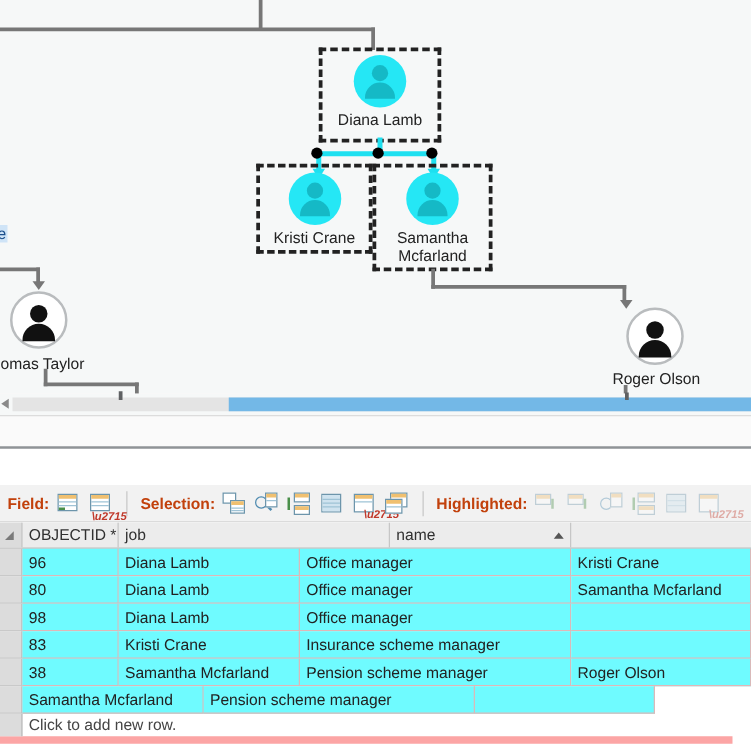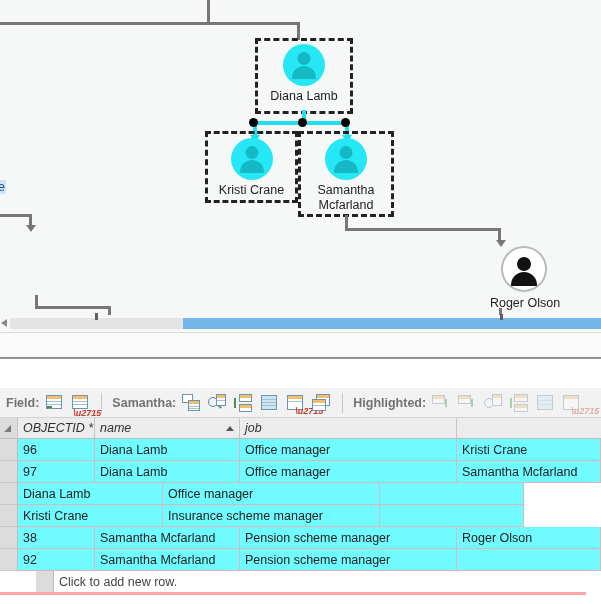--- a/index.html
+++ b/index.html
@@ -147,21 +147,21 @@
     font-size:13px; color:#8c8c8c; cursor:pointer; line-height:1;
     padding-left:2px;
   }
 
   
   #toolbar{
     position:absolute; left:0; top:29px; width:601px; height:30px;
     background:#f2f2f2; border-bottom:1px solid #d4d4d4;
     display:flex; align-items:center; padding-left:6px; gap:4px;
   }
-  .tb-label{ font-size:12.5px; font-weight:bold; color:#737373; white-space:nowrap;}
+  .tb-label{ font-size:12.5px; font-weight:bold; color:#c2410c; white-space:nowrap;}
   .tb-sep{ width:1px; height:20px; background:#c8c8c8; margin:0 6px; }
   .tb-btn{
     width:22px; height:22px; position:relative; display:inline-block;
     cursor:pointer;
   }
   .tb-btn.dis{ opacity:.38; cursor:default; }
   
   .g{ position:absolute; display:block; }
   .gbox{ border:1px solid #6d95ab; background:#fff; }
   .gbar{ background:#f0c070; }
@@ -177,21 +177,21 @@
     background:#fff; overflow:hidden;
   }
   .grow{ display:flex; height:22px; width:601px; }
   #head-row{ height:21px; background:#ececec; border-bottom:1px solid #bcbcbc;}
   .cell{
     display:flex; align-items:center; padding:0 5px;
     font-size:12.5px; color:#222; overflow:hidden; white-space:nowrap;
     border-right:1px solid #d9b9b9;
   }
   #head-row .cell{
-    border-right:1px solid #c6c6c6; color:#303030;font-style:italic;
+    border-right:1px solid #c6c6c6; color:#303030;
   }
   .c-gut{ width:18px; background:#dcdcdc; border-right:1px solid #bcbcbc; flex:0 0 18px; padding:0;}
   .c-oid{ flex:0 0 77px; }
   .c-name{ flex:0 0 145px; }
   .c-job { flex:0 0 217px; }
   .c-emp { flex:0 0 144px; border-right:1px solid #d9b9b9;}
   .grow.data .cell{ background:#6ffbff; border-bottom:1px solid #e0b7b7; }
   .grow.data .c-gut{ background:#dcdcdc; border-bottom:1px solid #c9c9c9;}
   #head-gutter{
     position:relative; background:#dcdcdc;
@@ -206,22 +206,21 @@
     border-left:4px solid transparent;
     border-right:4px solid transparent;
     border-bottom:5px solid #555;
   }
   #head-emp{
     background:#8fc8ef !important;
     border-bottom:3px solid #1f6fb5 !important;
   }
   #newrow{
     display:flex; height:24px; width:586px; background:#fff;
-    border-bottom:3px solid #fca5a5;
-    padding-left:36px;
+    border-bottom:6px solid #fca5a5;
   }
   #newrow .c-gut{ background:#dcdcdc; }
   #newrow .nr-text{
     display:flex; align-items:center; padding:0 5px;
     font-size:12.5px; color:#444; flex:1;
   }
 </style>
 </head>
 <body>
 
@@ -272,20 +271,27 @@
   <div class="edge edge-h" style="left:345px; top:228px; width:156px;"></div>
   <div class="edge edge-v" style="left:498px; top:228px; height:14px;"></div>
   <div class="arrow-down" style="left:496px; top:240px;"></div>
 
   <div class="clip-text" style="left:-3px; top:180px;">e</div>
 
   <div class="edge edge-h" style="left:-10px; top:214px; width:42px;"></div>
   <div class="edge edge-v" style="left:29px; top:214px; height:13px;"></div>
   <div class="arrow-down" style="left:26px; top:225px;"></div>
 
+  <div class="node" style="left:8px; top:233px; width:120px; height:62px;">
+    <div class="plain-avatar" style="left:0px; top:0px;">
+      <span class="head"></span>
+        <span class="body"></span>
+    </div>
+    <div class="label" style="left:-34px; top:51px; width:120px;">omas Taylor</div>
+  </div>
 
   <div class="edge edge-v" style="left:35px; top:295px; height:14px;"></div>
   <div class="edge edge-h" style="left:35px; top:306px; width:76px;"></div>
   <div class="edge edge-v" style="left:108px; top:306px; height:9px;"></div>
 
   <div class="node" style="left:477px; top:246px; width:95px; height:62px;">
     <div class="plain-avatar" style="left:24px; top:0px;">
       <span class="head"></span>
         <span class="body"></span>
     </div>
@@ -319,21 +325,21 @@
     </span>
     <span class="tb-btn">
       <i class="g gbox" style="left:3px;top:3px;width:16px;height:14px;"></i>
       <i class="g gbar" style="left:4px;top:4px;width:14px;height:3px;"></i>
       <i class="g gline" style="left:4px;top:9px;width:14px;height:1px;"></i>
       <i class="g gline" style="left:4px;top:12px;width:14px;height:1px;"></i>
       <i class="g" style="left:4px;top:13px;"><span class="gx">\u2715</span></i>
     </span>
 
     <span class="tb-sep"></span>
-    <span class="tb-label">Samantha:</span>
+    <span class="tb-label">Selection:</span>
 
     <span class="tb-btn">
       <i class="g gbox" style="left:2px;top:2px;width:11px;height:9px;"></i>
       <i class="g gbox" style="left:8px;top:8px;width:12px;height:11px;"></i>
       <i class="g gbar" style="left:9px;top:9px;width:10px;height:3px;"></i>
       <i class="g gline" style="left:9px;top:14px;width:10px;height:1px;"></i>
       <i class="g gline" style="left:9px;top:16px;width:10px;height:1px;"></i>
     </span>
     <span class="tb-btn">
       <i class="g gmag" style="left:2px;top:5px;width:10px;height:10px;"></i>
@@ -407,63 +413,64 @@
       <i class="g" style="left:11px;top:11px;"><span class="gx">\u2715</span></i>
     </span>
   </div>
 
   <div id="grid">
     <div class="grow" id="head-row">
       <div class="cell c-gut" id="head-gutter">
           <span class="tri"></span>
         </div>
       <div class="cell c-oid">OBJECTID *</div>
+      <div class="cell c-job">job</div>
       <div class="cell c-name">
         <span>name</span>
         <span class="sort-asc"></span>
       </div>
-      <div class="cell c-job">job</div>
     </div>
 
     <div class="grow data">
       <div class="cell c-gut"></div>
       <div class="cell c-oid">96</div>
       <div class="cell c-name">Diana Lamb</div>
       <div class="cell c-job">Office manager</div>
       <div class="cell c-emp">Kristi Crane</div>
     </div>
     <div class="grow data">
       <div class="cell c-gut"></div>
-      <div class="cell c-oid">97</div>
+      <div class="cell c-oid">80</div>
       <div class="cell c-name">Diana Lamb</div>
       <div class="cell c-job">Office manager</div>
       <div class="cell c-emp">Samantha Mcfarland</div>
     </div>
     <div class="grow data">
       <div class="cell c-gut"></div>
+      <div class="cell c-oid">98</div>
       <div class="cell c-name">Diana Lamb</div>
       <div class="cell c-job">Office manager</div>
       <div class="cell c-emp"></div>
     </div>
     <div class="grow data">
       <div class="cell c-gut"></div>
+      <div class="cell c-oid">83</div>
       <div class="cell c-name">Kristi Crane</div>
       <div class="cell c-job">Insurance scheme manager</div>
       <div class="cell c-emp"></div>
     </div>
     <div class="grow data">
       <div class="cell c-gut"></div>
       <div class="cell c-oid">38</div>
       <div class="cell c-name">Samantha Mcfarland</div>
       <div class="cell c-job">Pension scheme manager</div>
       <div class="cell c-emp">Roger Olson</div>
     </div>
     <div class="grow data">
       <div class="cell c-gut"></div>
-      <div class="cell c-oid">92</div>
       <div class="cell c-name">Samantha Mcfarland</div>
       <div class="cell c-job">Pension scheme manager</div>
       <div class="cell c-emp"></div>
     </div>
 
     <div id="newrow">
       <div class="cell c-gut"></div>
       <div class="nr-text">Click to add new row.</div>
     </div>
   </div>

